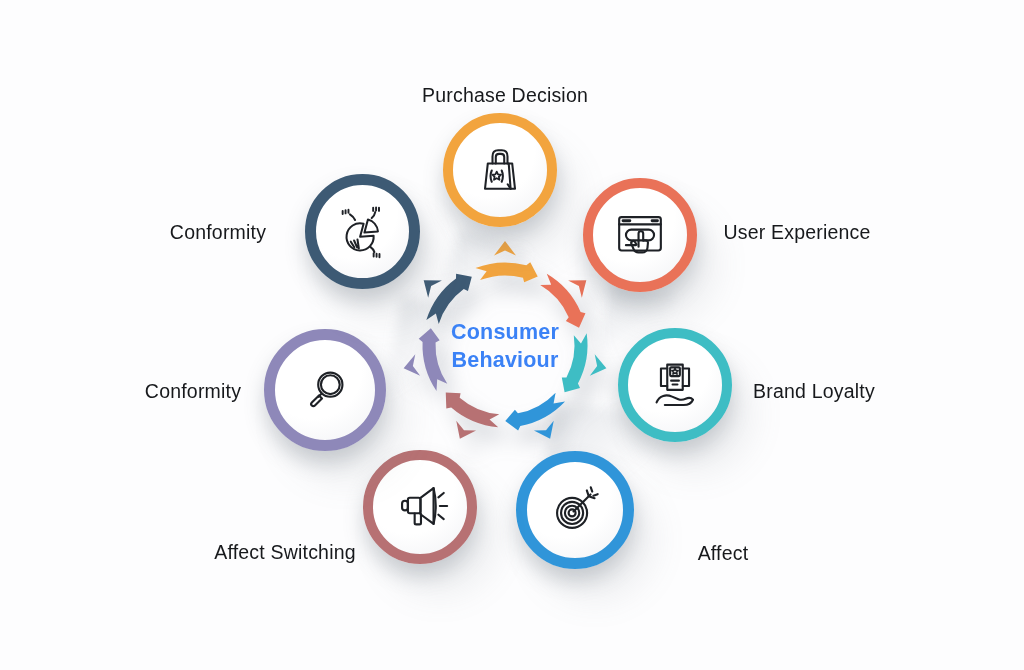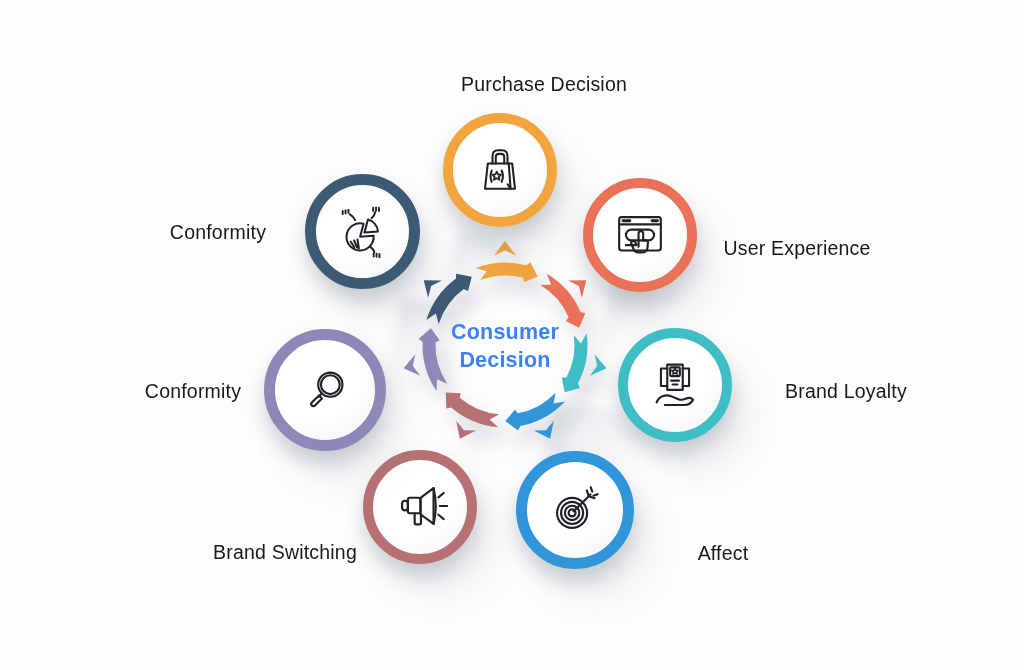--- a/index.html
+++ b/index.html
@@ -51,23 +51,23 @@
 
   
   .node-label{
     position:absolute;
     transform:translate(-50%,-50%);
     white-space:nowrap;
     font-size:19.5px;
     letter-spacing:0.2px;
     color:#17191c;
   }
-  #label-purchase-decision{left:505px;top:84px;margin-left:39px;}
-  #label-user-experience {left:797px;top:248px;}
-  #label-brand-loyalty   {left:814px;top:391px;margin-left:32px;}
+  #label-purchase-decision{left:505px;top:95px;}
+  #label-user-experience {left:797px;top:232px;}
+  #label-brand-loyalty   {left:814px;top:391px;}
   #label-affect          {left:723px;top:553px;}
   #label-brand-switching {left:285px;top:552px;}
   #label-conformity      {left:193px;top:391px;}
   #label-performance     {left:218px;top:232px;}
 
   
   .center-title{
     position:absolute;left:505px;top:346px;
     transform:translate(-50%,-50%);
     text-align:center;
@@ -100,21 +100,21 @@
       <path d="M 498.22 427.22 A 82.5 82.5 0 0 1 451.19 407.53 L 446.32 408.56 L 445.76 392.61 L 460.57 393.13 L 459.67 397.68 A 69.5 69.5 0 0 0 499.29 414.26 L 489.57 419.42 Z" fill="#B77173"></path>
       <polygon points="459.88,438.70 456.26,420.86 464.00,430.14 476.08,430.41" fill="#B77173"></polygon>
       <path d="M 436.49 390.96 A 82.5 82.5 0 0 1 422.56 341.92 L 418.73 338.75 L 430.84 328.37 L 439.67 340.27 L 435.55 342.40 A 69.5 69.5 0 0 0 447.29 383.72 L 437.20 379.33 Z" fill="#8E88B9"></path>
       <polygon points="403.61,368.14 415.30,354.19 412.87,366.03 420.19,375.64" fill="#8E88B9"></polygon>
       <path d="M 426.35 320.09 A 82.5 82.5 0 0 1 456.01 278.62 L 456.09 273.65 L 471.77 276.65 L 467.97 290.97 L 463.73 289.08 A 69.5 69.5 0 0 0 438.74 324.02 L 435.88 313.40 Z" fill="#3D5A74"></path>
       <polygon points="423.69,280.16 441.88,280.60 431.12,286.08 428.17,297.80" fill="#3D5A74"></polygon>
     </svg>
 
   <div class="center-title">
     <div>Consumer</div>
-    <div>Decision</div>
+    <div>Behaviour</div>
   </div>
 
   <div class="node" id="node-purchase-decision" style="border-color: rgb(242, 164, 62);">
     <svg width="60" height="60" viewBox="0 0 64 64" fill="none" stroke="#1e2126" stroke-width="2.2" stroke-linecap="round" stroke-linejoin="round">
       <path d="M19 25 H45 L48 52 H16 Z"></path>
       <path d="M41.3 25 L43.3 52"></path>
       <path d="M43.3 52 L40.2 47.2"></path>
       <path d="M24 25 V17.5 Q24 11 30 11 H34 Q40 11 40 17.5 V25"></path>
       <path d="M27.5 25 V18.2 Q27.5 14.8 31 14.8 H33 Q36.5 14.8 36.5 18.2 V25"></path>
       <path d="M23.2 32.5 Q20.6 38.5 23.2 44.5"></path>
@@ -194,17 +194,17 @@
       <path d="M44.6 11.4 Q44 15 41 17.6"></path>
       <path stroke-width="2" d="M43 54 v3.2 M46 54.4 v3.2 M49 54.8 v3.2"></path>
       <path d="M43.8 52.8 Q42.5 49.5 39.6 47.4"></path>
     </svg>
   </div>
 
   <div class="node-label" id="label-purchase-decision">Purchase Decision</div>
   <div class="node-label" id="label-user-experience">User Experience</div>
   <div class="node-label" id="label-brand-loyalty">Brand Loyalty</div>
   <div class="node-label" id="label-affect">Affect</div>
-  <div class="node-label" id="label-brand-switching">Brand Switching</div>
+  <div class="node-label" id="label-brand-switching">Affect Switching</div>
   <div class="node-label" id="label-conformity">Conformity</div>
   <div class="node-label" id="label-performance">Conformity</div>
 
 </div>
 
 </body></html>

